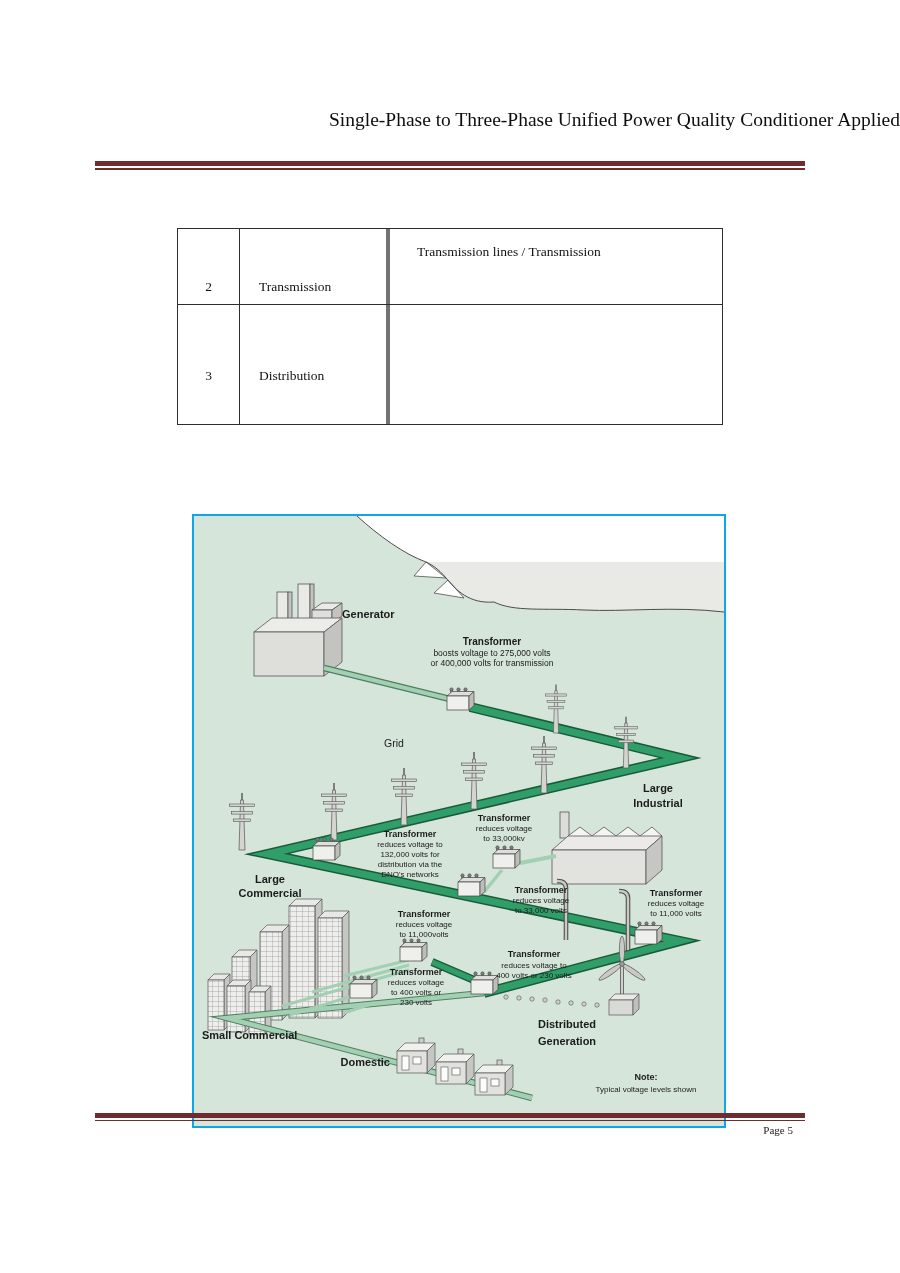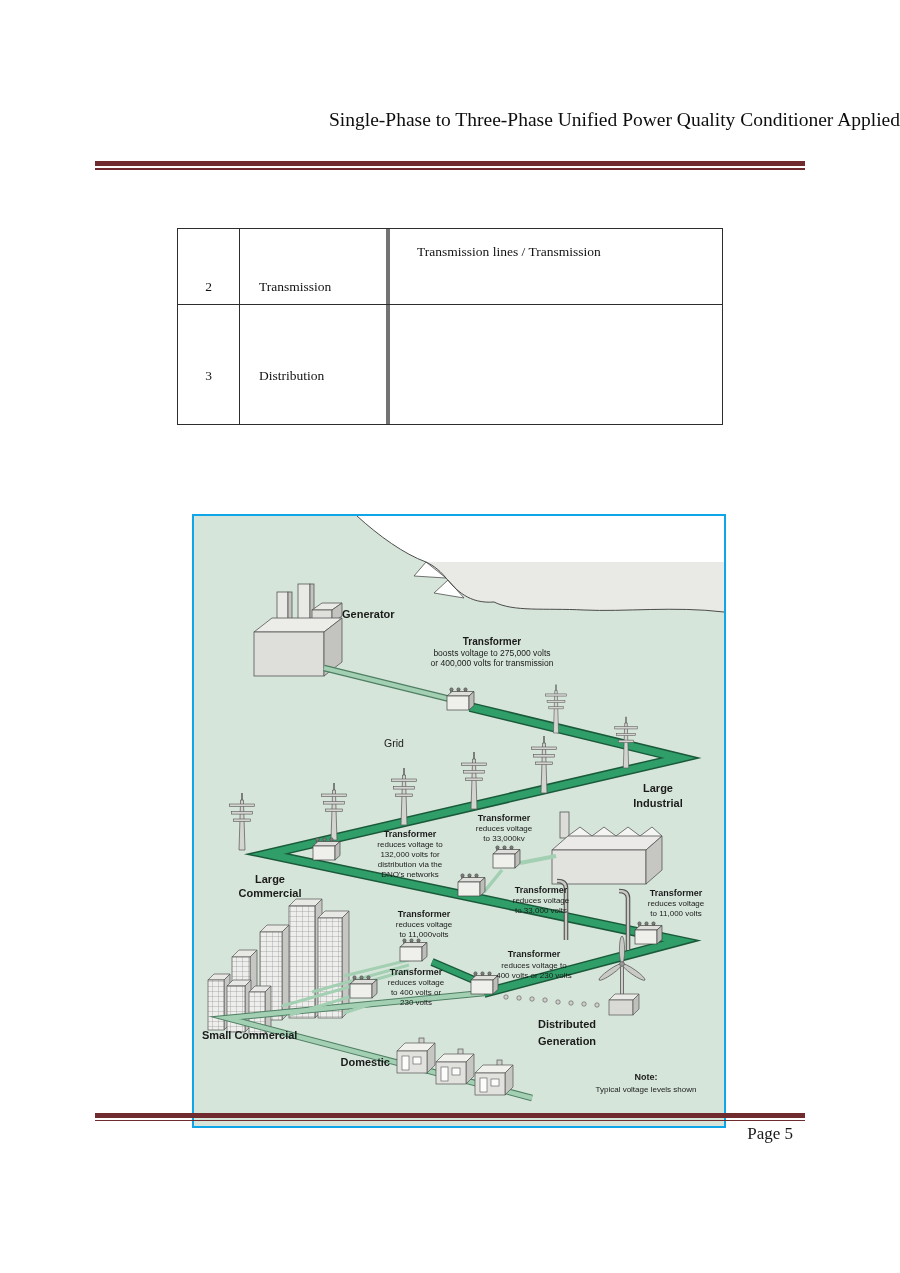--- a/index.html
+++ b/index.html
@@ -7,21 +7,21 @@
   .page-title{position:absolute;top:107px;left:0;width:900px;text-align:right;
     font-size:19.5px;line-height:26.5px;color:#0d0d0d;}
   .rule{position:absolute;left:95px;width:710px;}
   .rule-thick{height:5px;}
   .rule-thin{height:1.5px;}
   .hdr-thick{top:161px;}
   .hdr-thin{top:168px;}
   .ftr-thick{top:1113px;height:4.5px;}
   .ftr-thin{top:1119.5px;}
   .page-number{position:absolute;top:1124px;left:95px;width:698px;text-align:right;
-    font-size:17px;color:#1a1a1a;}
+    font-size:11px;color:#1a1a1a;}
   
   .stages-table{position:absolute;left:177px;top:228px;width:546px;border:1px solid #2d2d2d;
     font-size:13.5px;box-sizing:border-box;}
   .trow{display:flex;box-sizing:border-box;overflow:hidden;}
   .trow + .trow{border-top:1px solid #2d2d2d;}
   .c{box-sizing:border-box;}
   .c1{width:62px;border-right:1px solid #2d2d2d;display:flex;justify-content:center;}
   .c2{width:134px;border-right:4px solid #737373;display:flex;padding-left:3px;margin-left:16px;}
   .c3{flex:1;padding:2px 0 0 27px;}
   .c3 p{margin:0;line-height:41.5px;white-space:nowrap;}

